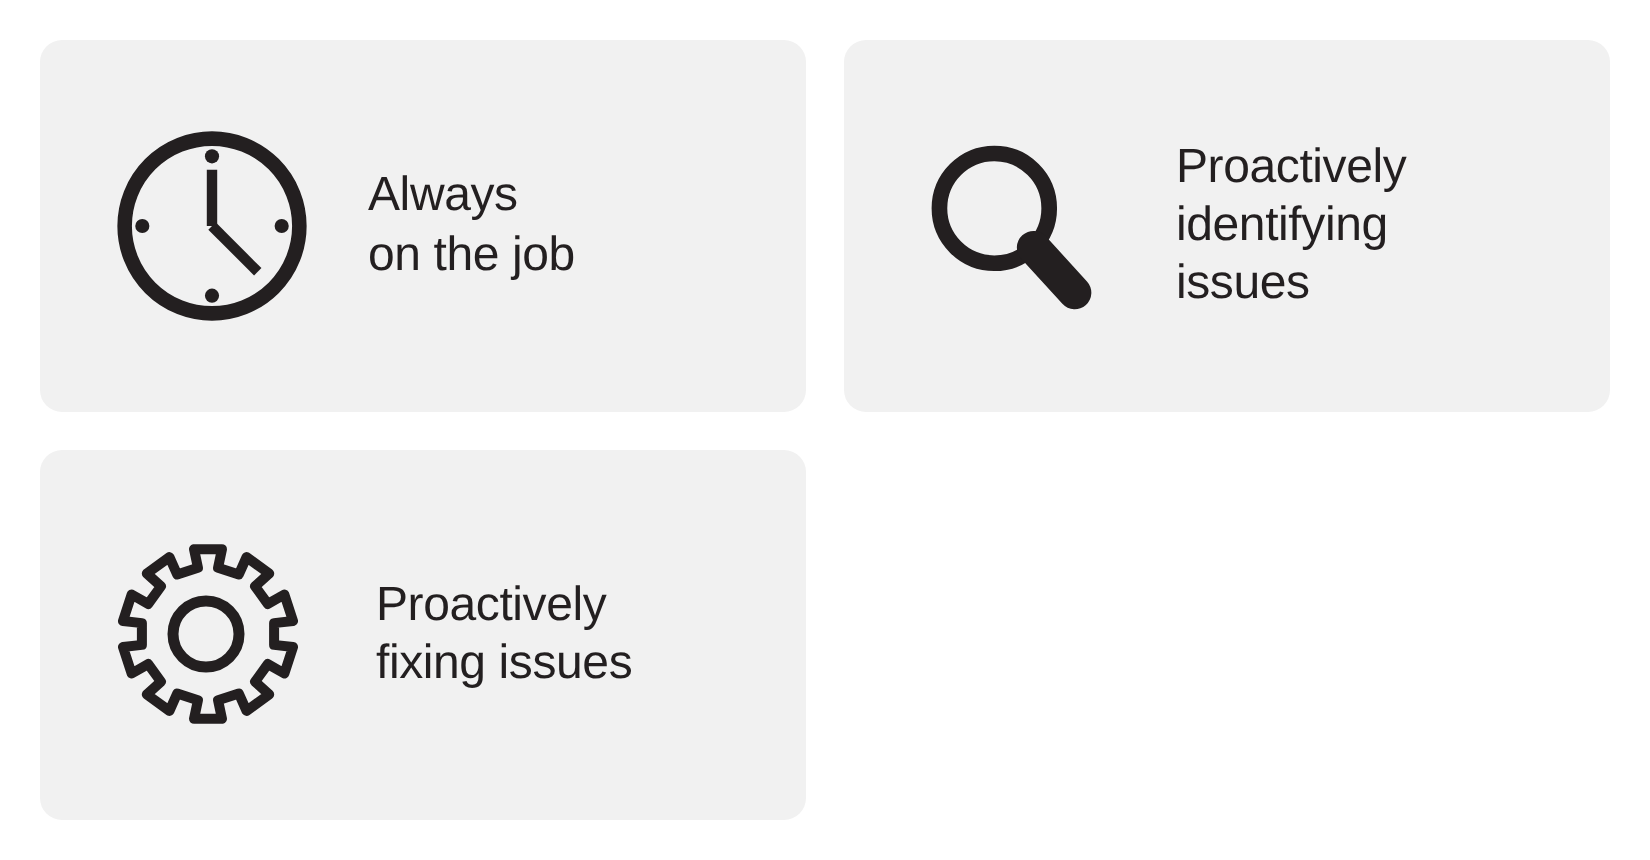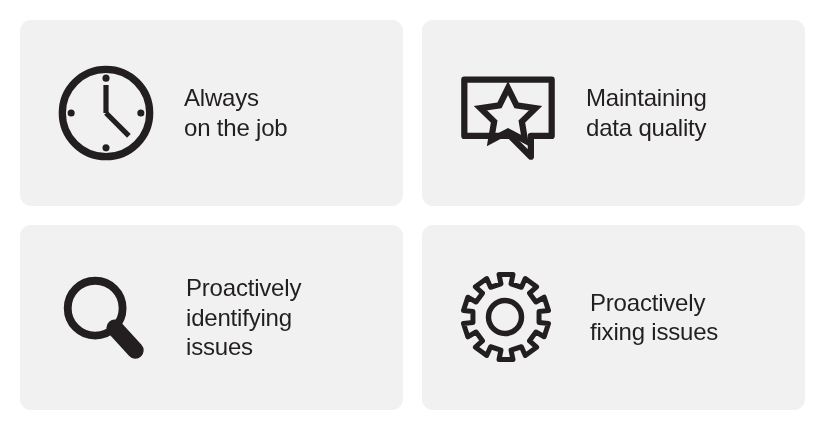--- a/index.html
+++ b/index.html
@@ -80,30 +80,20 @@
         <circle cx="50" cy="83.5" r="3.4" fill="#231f20"></circle>
         <circle cx="16.5" cy="50" r="3.4" fill="#231f20"></circle>
         <line x1="50" y1="50" x2="50" y2="23" stroke="#231f20" stroke-width="5" stroke-linecap="butt"></line>
         <line x1="50" y1="50" x2="72" y2="72" stroke="#231f20" stroke-width="5" stroke-linecap="butt"></line>
       </svg>
     </div>
     <div class="card-label">Always
 on the job</div>
   </div>
 
-  <div class="card card-2">
-    <div class="icon-wrap">
-      <svg viewBox="0 0 100 100" xmlns="http://www.w3.org/2000/svg">
-        <path d="M8 18 H92 V72 H72 V92 L52 72 H8 Z" fill="none" stroke="#231f20" stroke-width="6" stroke-linejoin="round" stroke-linecap="round"></path>
-        <path d="M50 26 L58.2 42.6 L76.5 45.3 L63.3 58.2 L66.4 76.4 L50 67.8 L33.6 76.4 L36.7 58.2 L23.5 45.3 L41.8 42.6 Z" fill="none" stroke="#231f20" stroke-width="6" stroke-linejoin="miter" stroke-miterlimit="10"></path>
-      </svg>
-    </div>
-    <div class="card-label">Maintaining
-data quality</div>
-  </div>
 
   <div class="card card-3">
     <div class="icon-wrap">
       <svg viewBox="0 0 100 100" xmlns="http://www.w3.org/2000/svg">
         <circle cx="42" cy="41" r="28" fill="none" stroke="#231f20" stroke-width="8"></circle>
         <line x1="62" y1="61" x2="83" y2="84" stroke="#231f20" stroke-width="17" stroke-linecap="round"></line>
       </svg>
     </div>
     <div class="card-label">Proactively
 identifying

